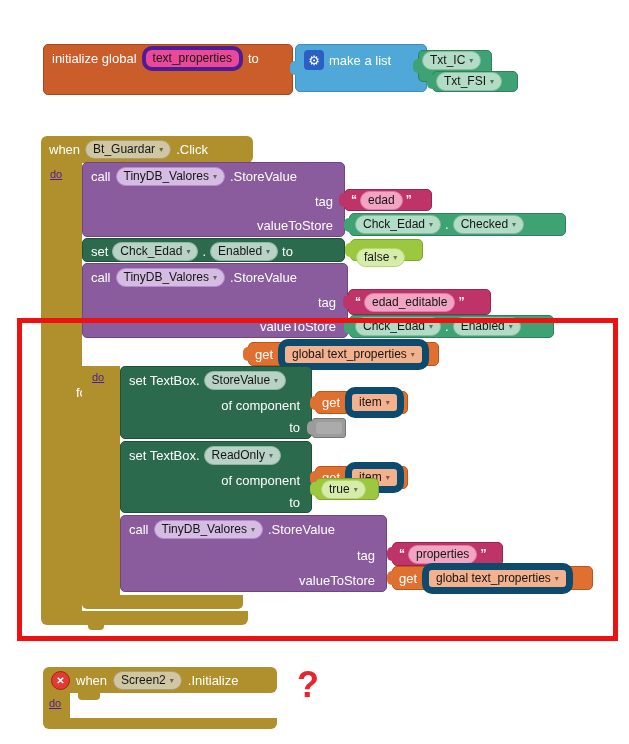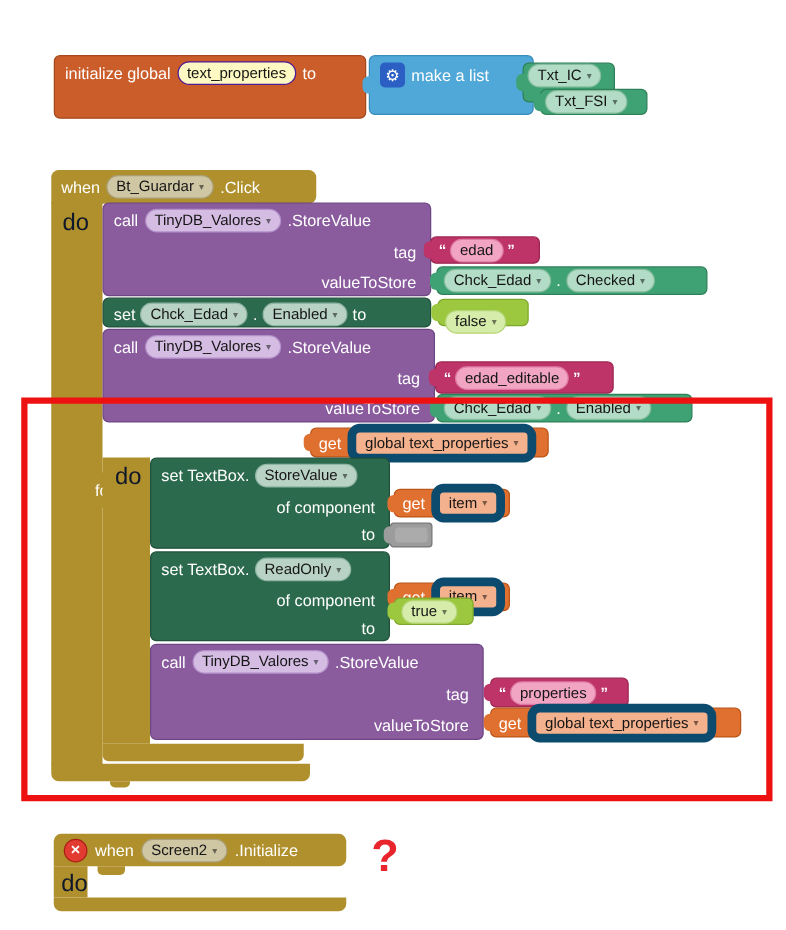--- a/index.html
+++ b/index.html
@@ -18,34 +18,34 @@
   .gold{background:#B0902C;}
   .purple{background:#8A5C9E;border:1px solid #6F4685;}
   .purple .pill{background:#D5BCE3;border:1px solid #B28FC9;}
   .dgreen{background:#2C6A4E;border:1px solid #1F5039;}
   .dgreen .pill{background:#B9D2C6;border:1px solid #8FB5A3;}
   .green{background:#3FA275;border:1px solid #2F8158;}
   .green .pill{background:#B2DCC5;border:1px solid #86BD9F;}
   .lgreen{background:#9CC83F;border:1px solid #7EA82C;}
   .lgreen .pill{background:#D6ECAA;border:1px solid #B4D674;}
   .orangevar{background:#CB5D2B;border:1px solid #A5481D;}
-  .orangevar .pill{background:#fef9c3;border:1px solid #4c1d95;}
+  .orangevar .pill{background:#ec4899;border:4px solid #4c1d95;}
   .oget{background:#E0702F;border:1px solid #BC5519;}
   .oget .pill{background:#F4B18D;border:7px solid #0c4a6e;}
   .pink{background:#BE3468;border:1px solid #9C2450;}
   .pink .pill{background:#F2A5C2;border:1px solid #DE7BA4;}
   .blue{background:#4FA8D8;border:1px solid #3A8CBB;}
   .goldpill{background:#CFC6A4;border:1px solid #A99E76;}
   .itempill{background:#F0A285;border:1px solid #DD7F5F;}
   .quote{color:#fff;font-size:12px;font-weight:bold;}
   .gear{width:20px;height:20px;background:#2B5FC4;border-radius:4px;color:#fff;
         display:flex;align-items:center;justify-content:center;font-size:13px;}
   .erricon{width:17px;height:17px;background:#E23C32;border:1px solid #A81E16;border-radius:50%;
         color:#fff;display:flex;align-items:center;justify-content:center;font-size:10px;font-weight:bold;}
-  .dolabel{position:absolute;color:#0f172a;font-size:19px;}
+  .dolabel{position:absolute;color:#4c1d95;font-size:11px;text-decoration:underline;}
   .grayinner{position:absolute;inset:3px;background:#ABABAB;border-radius:3px;}
   .redrect{position:absolute;left:17px;top:318px;width:591px;height:313px;
         border:5px solid #EE1111;z-index:30;}
   .qmark{position:absolute;left:297px;top:664px;color:#E8242C;font-size:36px;font-weight:bold;z-index:30;}
   .tab{position:absolute;background:#B0902C;border-radius:0 0 4px 4px;}
 </style>
 </head>
 <body>
 
 <div id="canvas">

